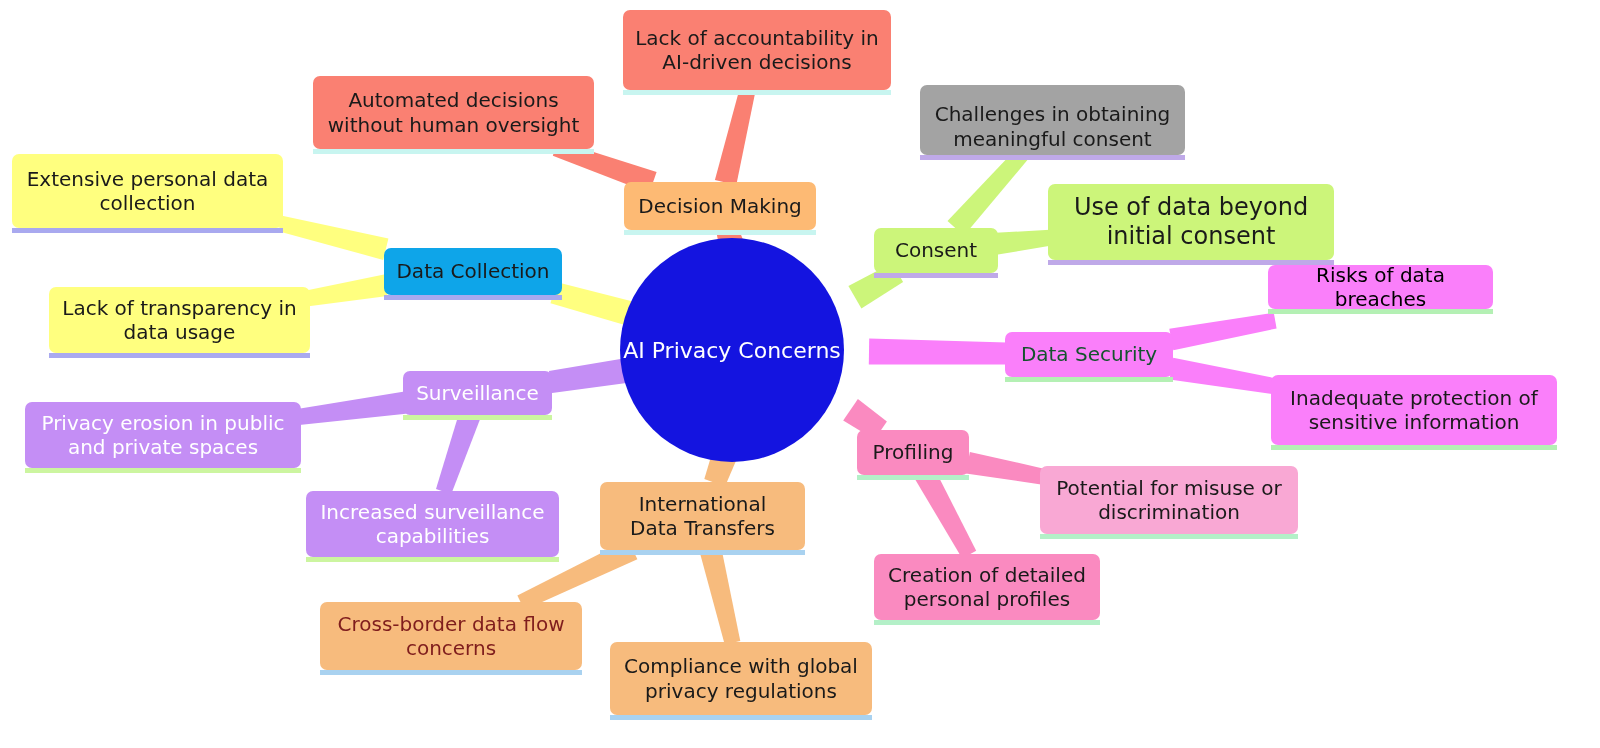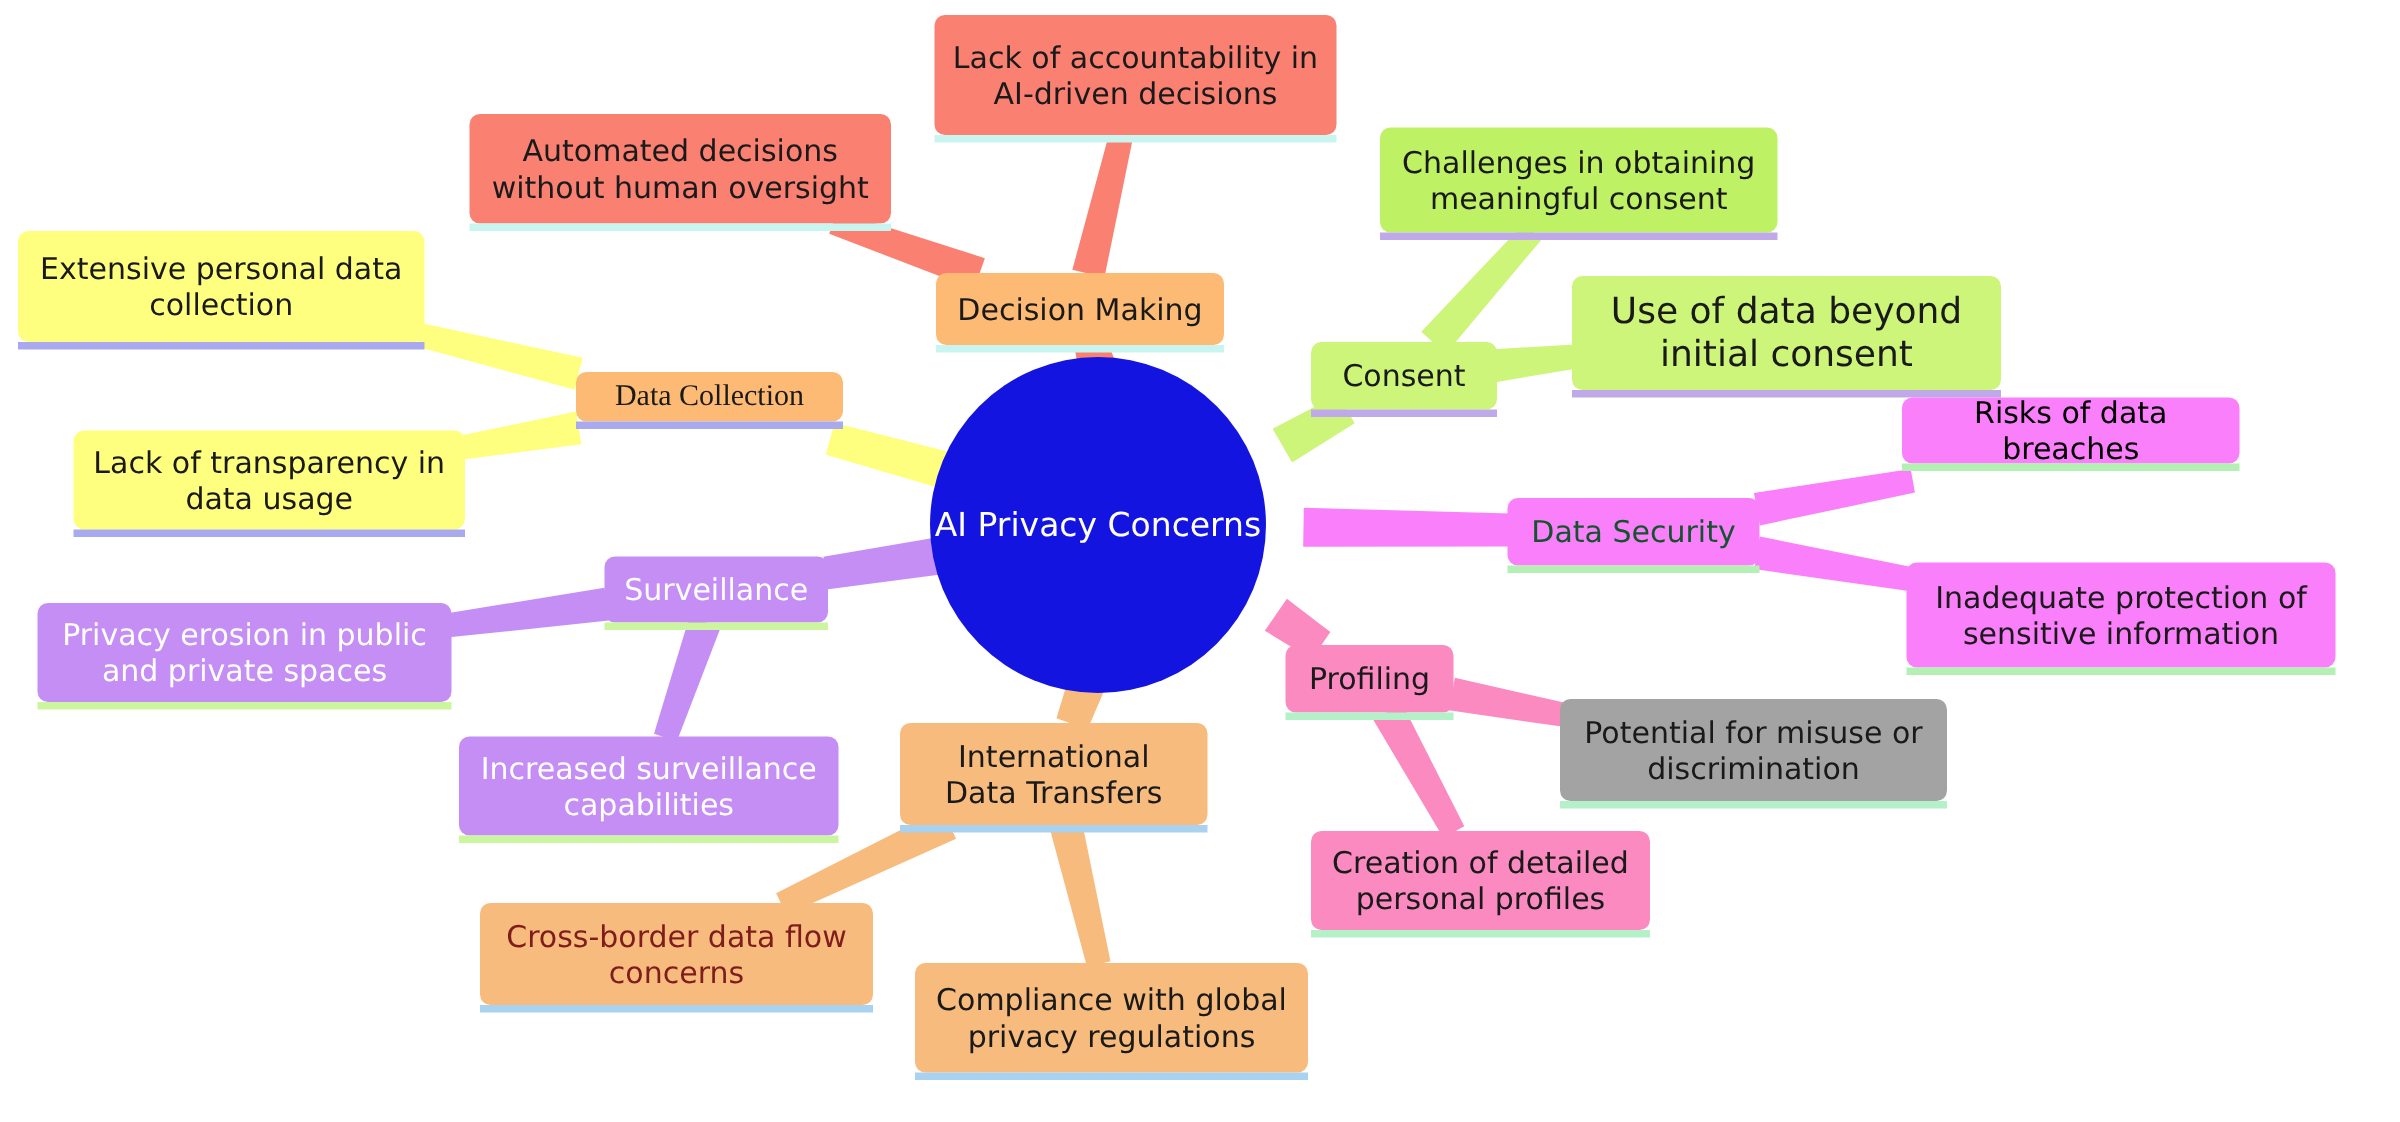--- a/index.html
+++ b/index.html
@@ -102,25 +102,25 @@
         <span class="underline" style="background: rgb(200, 245, 240);"></span>
       </div>
       <div class="node" style="left: 12px; top: 154px; width: 271px; height: 74px; background: rgb(255, 255, 127); color: rgb(26, 26, 26); font-size: 20px;">
         <span class="label">Extensive personal data collection</span>
         <span class="underline" style="background: rgb(169, 169, 239);"></span>
       </div>
       <div class="node" style="left: 49px; top: 287px; width: 261px; height: 66px; background: rgb(255, 255, 127); color: rgb(26, 26, 26); font-size: 20px;">
         <span class="label">Lack of transparency in data usage</span>
         <span class="underline" style="background: rgb(169, 169, 239);"></span>
       </div>
-      <div class="node" style="left: 384px; top: 248px; width: 178px; height: 33px; background: #fdba74; color: rgb(26, 26, 26); font-size: 20px; font-family: Liberation Serif, serif;">
+      <div class="node" style="left: 384px; top: 248px; width: 178px; height: 47px; background: #0ea5e9; color: rgb(26, 26, 26); font-size: 20px;">
         <span class="label">Data Collection</span>
         <span class="underline" style="background: rgb(169, 169, 239);"></span>
       </div>
-      <div class="node" style="left: 920px; top: 85px; width: 265px; height: 70px; background: #bef264; color: rgb(26, 26, 26); font-size: 20px;">
+      <div class="node" style="left: 920px; top: 85px; width: 265px; height: 70px; background: #a3a3a3; color: rgb(26, 26, 26); font-size: 20px; align-items: flex-end;">
         <span class="label">Challenges in obtaining meaningful consent</span>
         <span class="underline" style="background: rgb(191, 169, 232);"></span>
       </div>
       <div class="node" style="left: 1048px; top: 184px; width: 286px; height: 76px; background: rgb(204, 245, 122); color: rgb(26, 26, 26); font-size: 24px;">
         <span class="label">Use of data beyond initial consent</span>
         <span class="underline" style="background: rgb(191, 169, 232);"></span>
       </div>
       <div class="node" style="left: 874px; top: 228px; width: 124px; height: 45px; background: rgb(204, 245, 122); color: rgb(26, 26, 26); font-size: 20px;">
         <span class="label">Consent</span>
         <span class="underline" style="background: rgb(191, 169, 232);"></span>
@@ -130,21 +130,21 @@
         <span class="underline" style="background: rgb(180, 240, 180);"></span>
       </div>
       <div class="node" style="left: 1271px; top: 375px; width: 286px; height: 70px; background: rgb(250, 127, 250); color: rgb(26, 26, 26); font-size: 20px;">
         <span class="label">Inadequate protection of sensitive information</span>
         <span class="underline" style="background: rgb(180, 240, 180);"></span>
       </div>
       <div class="node" style="left: 1005px; top: 332px; width: 168px; height: 45px; background: rgb(250, 127, 250); color: #14532d; font-size: 20px;">
         <span class="label">Data Security</span>
         <span class="underline" style="background: rgb(180, 240, 180);"></span>
       </div>
-      <div class="node" style="left: 1040px; top: 466px; width: 258px; height: 68px; background: #a3a3a3; color: rgb(26, 26, 26); font-size: 20px; text-align: center;">
+      <div class="node" style="left: 1040px; top: 466px; width: 258px; height: 68px; background: #f9a8d4; color: rgb(26, 26, 26); font-size: 20px; text-align: center;">
         <span class="label">Potential for misuse or discrimination</span>
         <span class="underline" style="background: rgb(180, 240, 200);"></span>
       </div>
       <div class="node" style="left: 874px; top: 554px; width: 226px; height: 66px; background: rgb(250, 138, 192); color: rgb(26, 26, 26); font-size: 20px;">
         <span class="label">Creation of detailed personal profiles</span>
         <span class="underline" style="background: rgb(180, 240, 200);"></span>
       </div>
       <div class="node" style="left: 857px; top: 430px; width: 112px; height: 45px; background: rgb(250, 138, 192); color: rgb(26, 26, 26); font-size: 20px; padding-left: 12px;">
         <span class="label">Profiling</span>
         <span class="underline" style="background: rgb(180, 240, 200);"></span>

